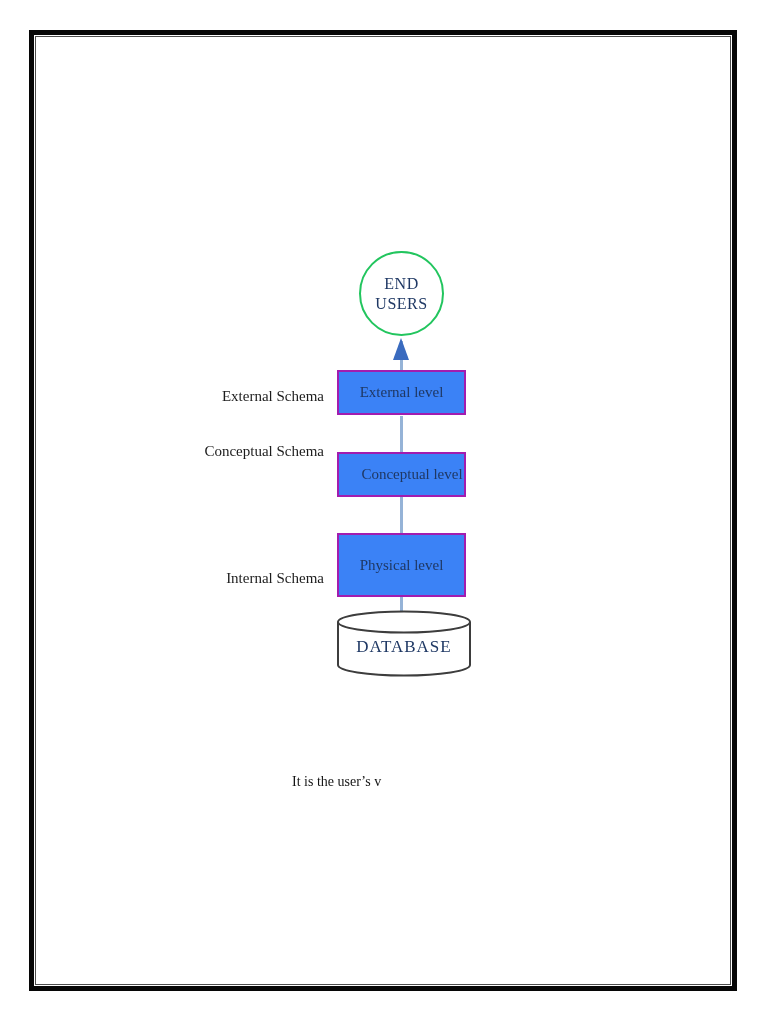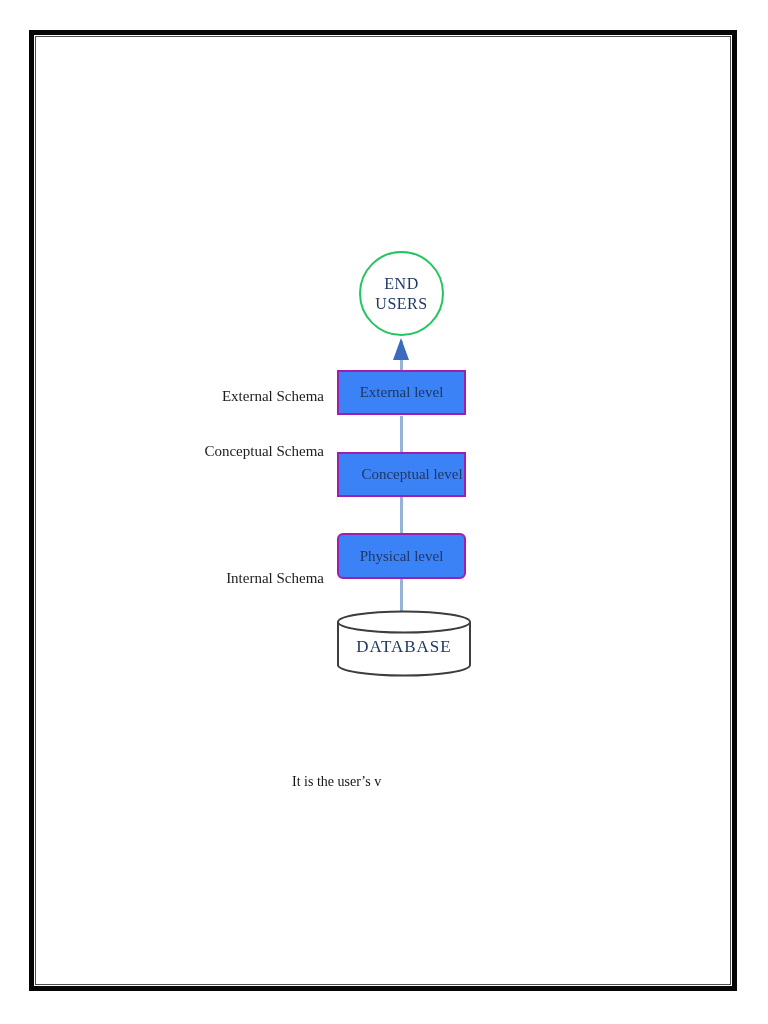--- a/index.html
+++ b/index.html
@@ -59,21 +59,21 @@
     left: 337px;
     width: 129px; height: 45px;
     border: 2px solid #a21caf;
     background: #3b82f6;
     display: flex; align-items: center; justify-content: center;
     font-size: 15px;
     color: var(--node-text, #1f3864);
   }
   .box-external   { top: 370px; }
   .box-conceptual { top: 452px; padding-left: 21px; }
-  .box-physical   { top: 533px; height: 46px; border-radius: 6px; }
+  .box-physical   { top: 533px; height: 64px; }
   .schema-label {
     position: absolute;
     right: 444px;
     font-size: 15px;
     color: #1c1c1c;
     white-space: nowrap;
   }
   .label-external   { top: 388px; font-family: Liberation Serif, serif; }
   .label-conceptual { top: 443px; }
   .label-internal   { top: 570px; }

